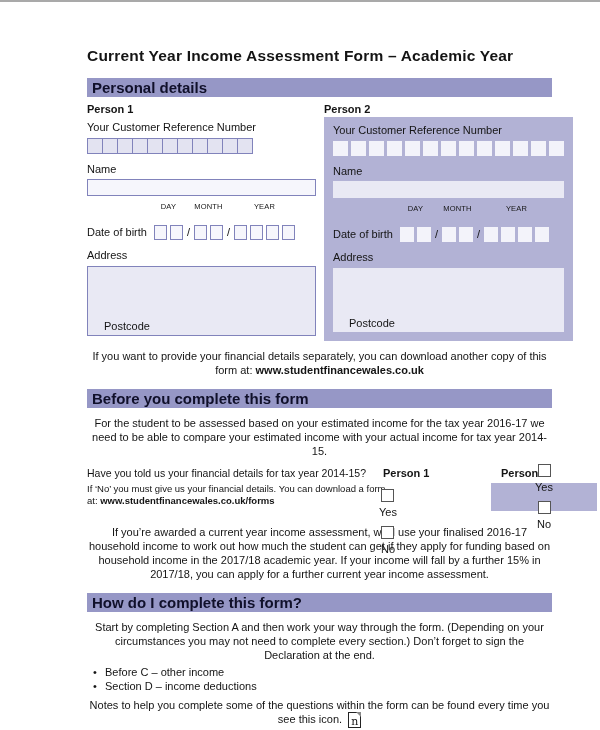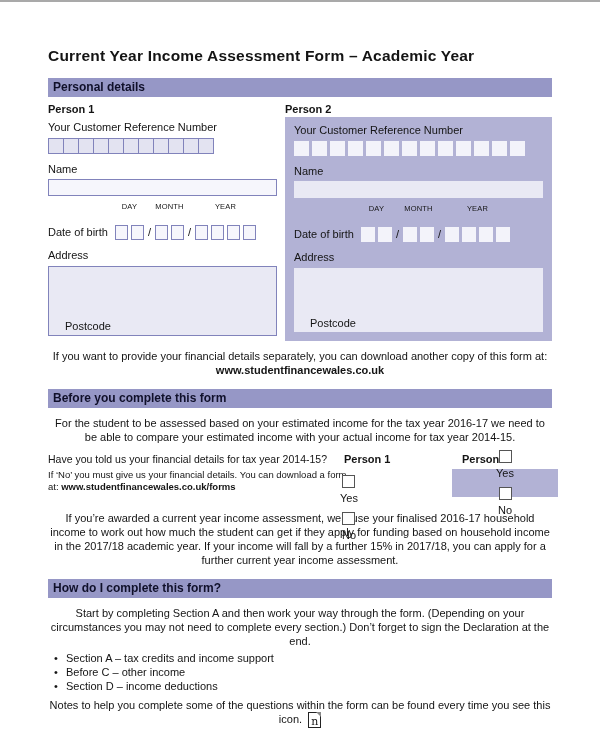--- a/index.html
+++ b/index.html
@@ -8,25 +8,25 @@
     --field-fill:#e9e9f4;
     --field-border:#8183bb;
   }
   *{margin:0;padding:0;box-sizing:border-box;}
   html,body{background:#ffffff;}
   .page{
     position:relative;width:600px;height:730px;overflow:hidden;
     font-family:"Liberation Sans","DejaVu Sans",sans-serif;color:#141414;
     border-top:2px solid #a9a9a9;background:#fff;
   }
-  .content{padding:44px 48px 0 48px;}
+  .content{padding:44px 48px 0 48px;margin-left:39px;}
   .title{font-size:15.5px;font-weight:bold;letter-spacing:.2px;line-height:20px;}
   .sec-bar{
     background:var(--section-header-bg);color:#10102a;font-weight:bold;
-    font-size:12px;line-height:15px;padding:2px 5px;margin-top:12px;
+    font-size:15px;line-height:15px;padding:2px 5px;margin-top:12px;
   }
   .persons{display:flex;gap:8px;margin-top:5px;}
   .col1{width:229px;}
   .col2{width:267px;}
   .person-label{font-weight:bold;font-size:11px;line-height:15px;}
   .field-label{font-size:11px;line-height:13px;margin-top:4px;}
   .mt8{margin-top:9px;}
   .comb{display:flex;margin-top:4px;}
   .comb .cell{width:16px;height:16px;background:#e3e3f1;border:1px solid var(--field-border);margin-left:-1px;}
   .comb .cell:first-child{margin-left:0;}
@@ -226,21 +226,20 @@
       </div>
     </div>
 
     <p class="para">If you’re awarded a current year income assessment, we’ll use your finalised 2016-17 household income to work out how much the student can get if they apply for funding based on household income in the 2017/18 academic year. If your income will fall by a further 15% in 2017/18, you can apply for a further current year income assessment.</p>
 
     <div class="sec-bar">How do I complete this form?</div>
 
     <p class="para">Start by completing Section A and then work your way through the form. (Depending on your circumstances you may not need to complete every section.) Don’t forget to sign the Declaration at the end.</p>
 
     <ul class="bullets">
-      <li>Section A – tax credits and income support</li>
       <li>Before C – other income</li>
       <li>Section D – income deductions</li>
     </ul>
 
     <p class="para notes-line">
       <span>Notes to help you complete some of the questions within the form can be found every time you see this icon.</span>
       <span class="note-icon"><span class="fold"></span><span class="n">n</span></span>
     </p>
 
   </div>

